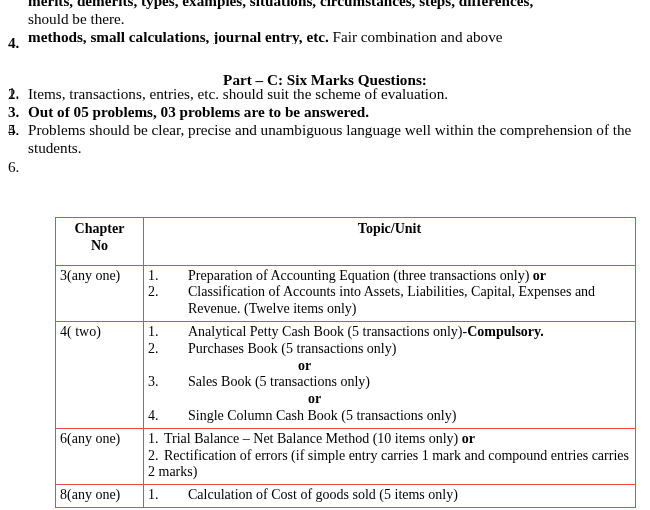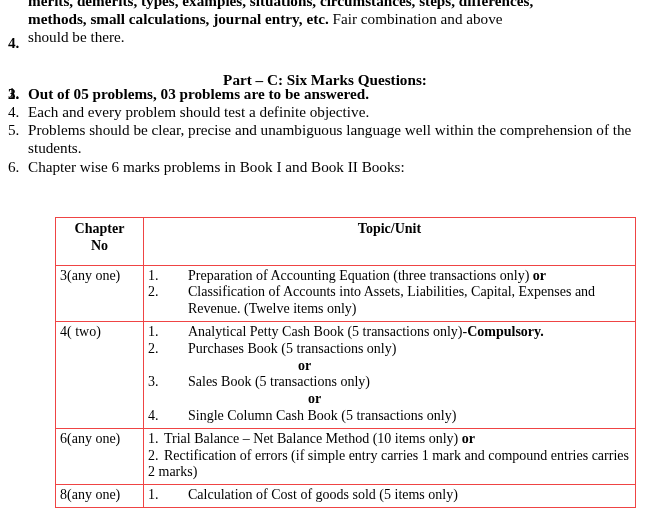--- a/index.html
+++ b/index.html
@@ -146,60 +146,59 @@
   }
   .or-line.wide2 { padding-left: 160px; }
 </style>
 </head>
 <body>
 
 <div class="page">
 
   <div class="top-clip">
     <div class="cont-line">merits, demerits, types, examples, situations, circumstances, steps, differences,</div>
+    <div class="cont-line mixed">should be there.</div>
     <div class="cont-line mixed"><b>methods, small calculations, journal entry, etc.</b><span> Fair combination and above</span></div>
-    <div class="cont-line mixed">should be there.</div>
   </div>
 
   <ol class="doclist" style="position:absolute; top:34px; left:0; width:650px;">
     <li class="bold">
       <span class="marker">4.</span>
     </li>
   </ol>
 
   <div class="partc-heading" style="position:absolute; top:62px; left:0; width:650px;">Part – C: Six Marks Questions:</div>
 
   <ol class="doclist" style="position:absolute; top:84px; left:0; width:650px;">
 
     <li>
       <span class="marker">1.</span>
     </li>
 
     <li>
       <span class="marker">2.</span>
+      <span class="txt">Items, transactions, entries, etc. should suit the scheme of evaluation.</span>
     </li>
 
     <li class="bold">
       <span class="marker">3.</span>
       <span class="txt">Out of 05 problems, 03 problems are to be answered.</span>
     </li>
 
     <li>
       <span class="marker">4.</span>
-      <span class="txt">Each and every problem should test a definite objective.</span>
     </li>
 
     <li>
       <span class="marker">5.</span>
       <span class="txt">Problems should be clear, precise and unambiguous language well within the comprehension of the students.</span>
     </li>
 
     <li>
       <span class="marker">6.</span>
-      <span class="txt">Chapter wise 6 marks problems in Book I and Book II Books:</span>
     </li>
   </ol>
 
   <div class="tbl-wrap">
     <table class="chapters">
       <colgroup>
           <col class="c1">
           <col class="c2">
         </colgroup>
       <tbody>

